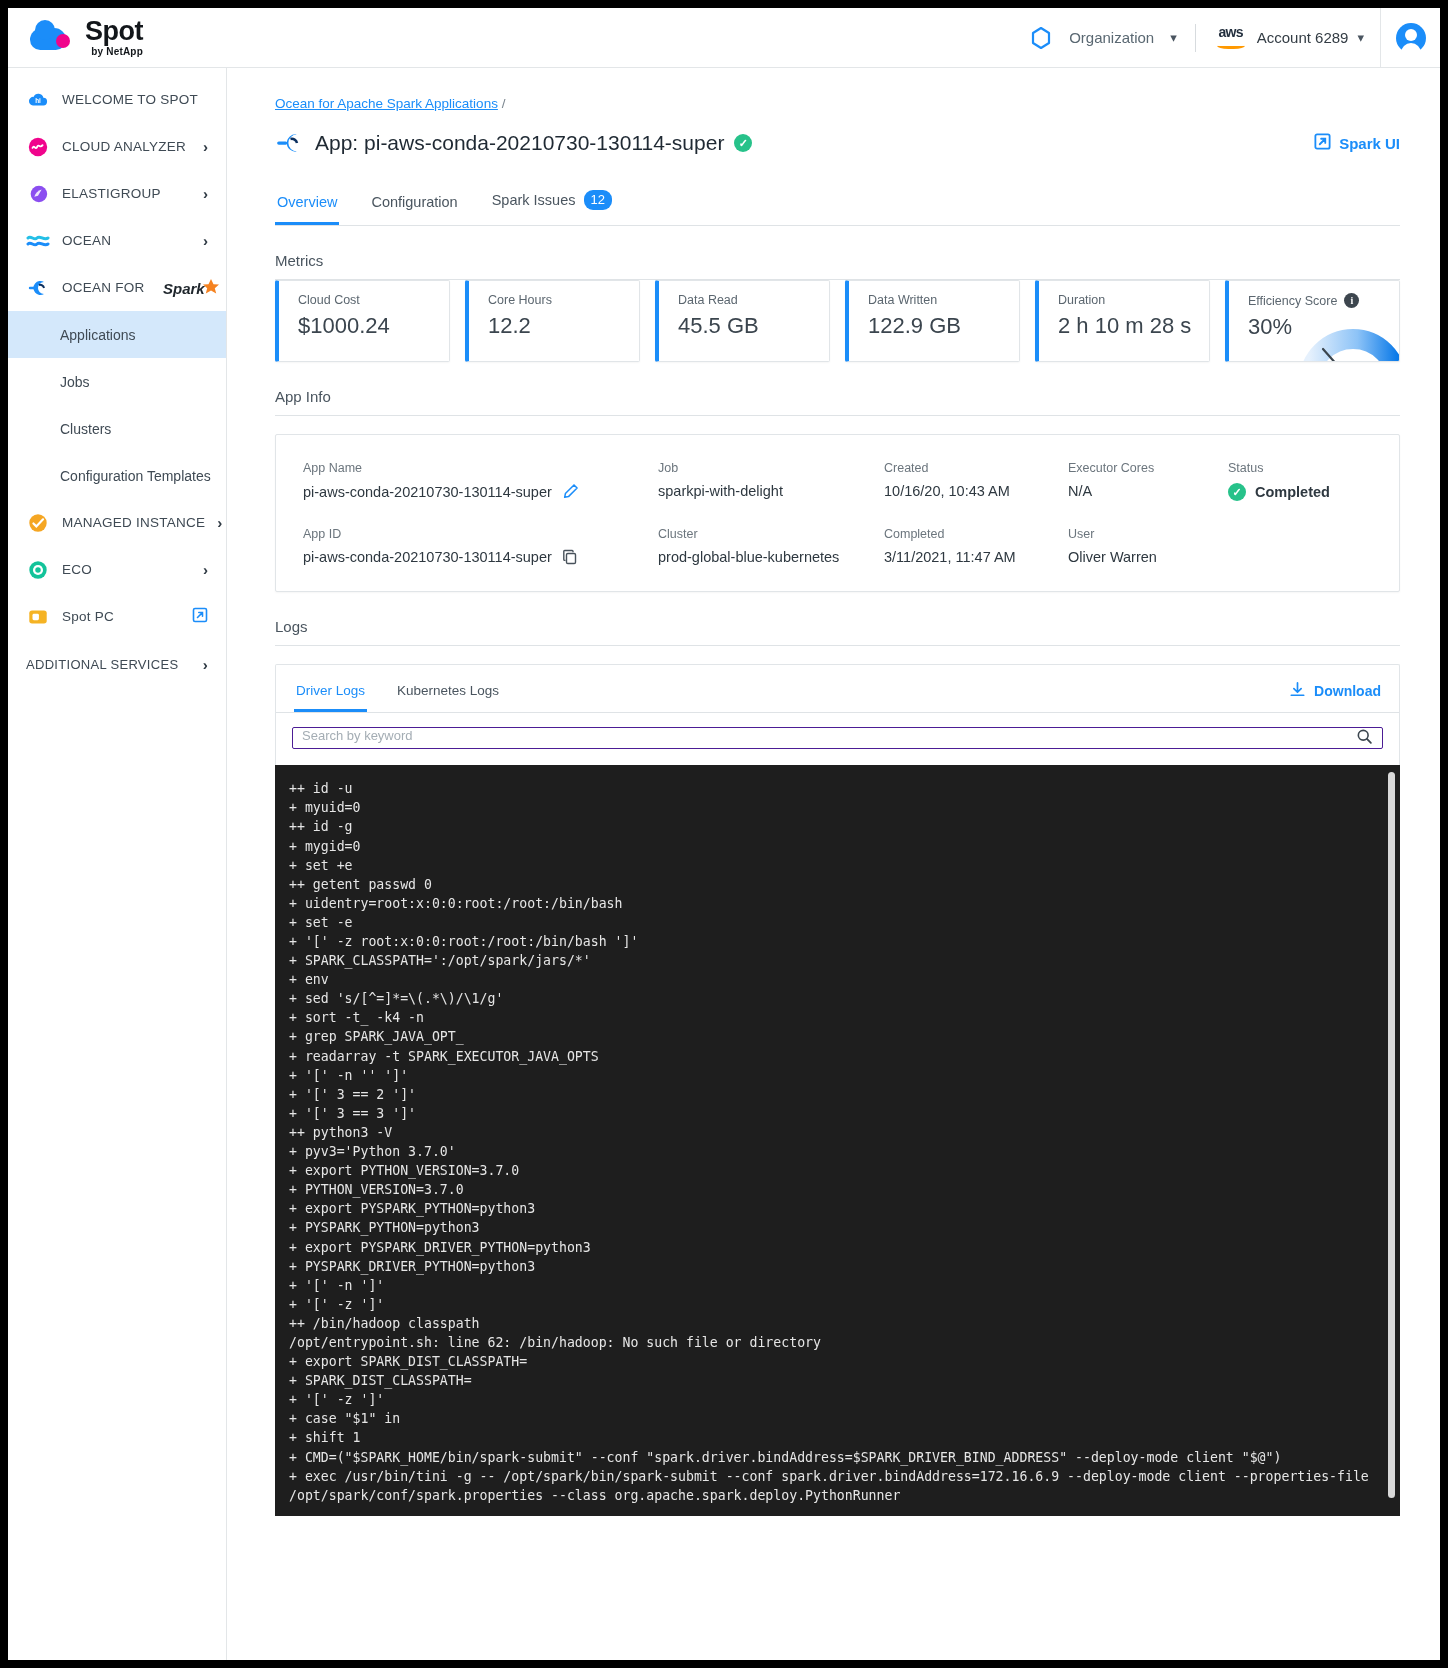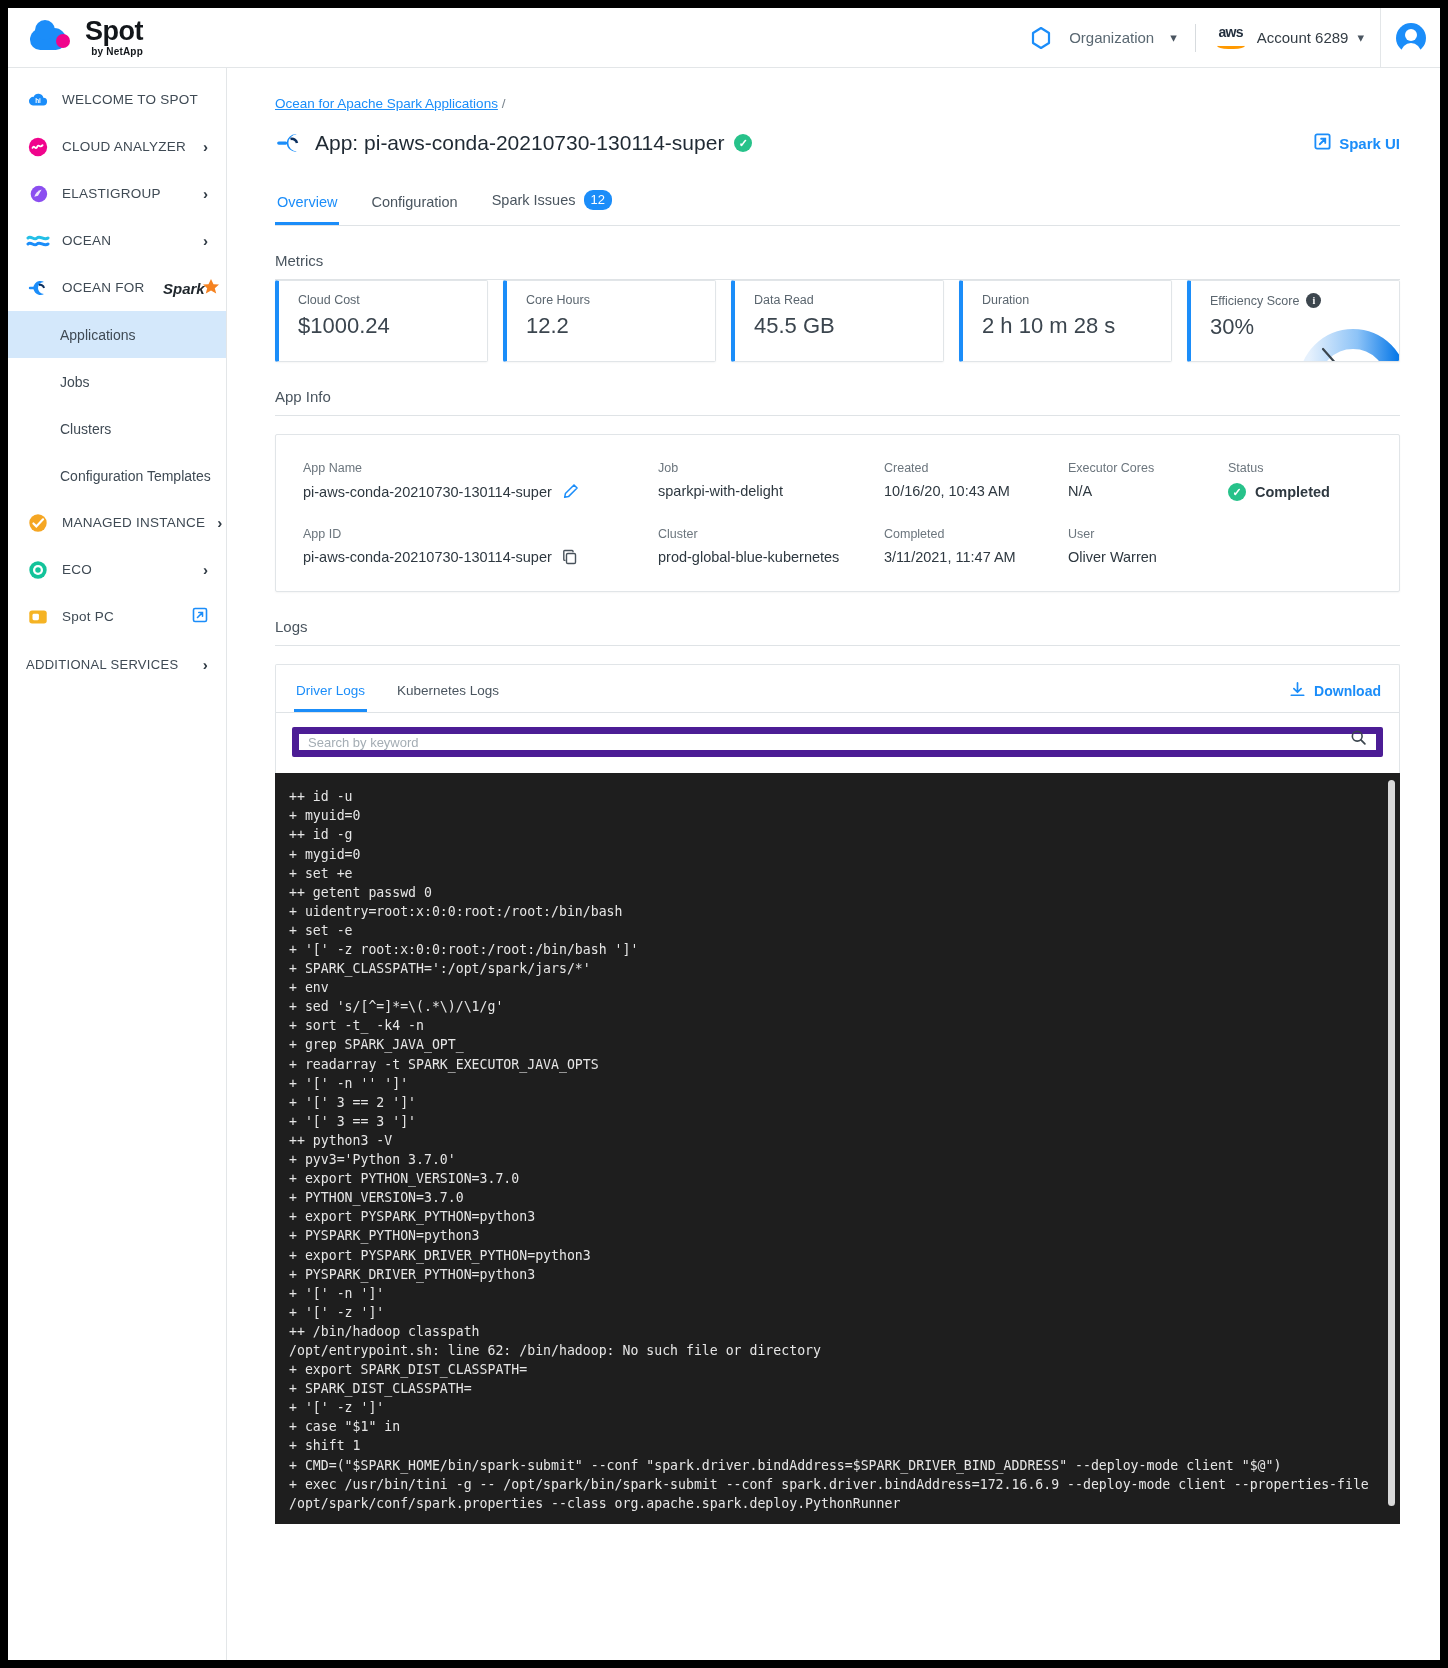--- a/index.html
+++ b/index.html
@@ -211,22 +211,22 @@
     cursor: pointer; border-bottom: 3px solid transparent;
   }
   .log-tab.active { color: #1b8df9; border-bottom-color: #1b8df9; }
   .download-btn {
     margin-left: auto; display: flex; align-items: center; gap: 8px;
     color: #1b8df9; font-size: 14px; font-weight: 700; cursor: pointer;
     padding-bottom: 11px; padding-top: 16px;
   }
   .search-wrap { padding: 14px 16px 16px; }
   .search-box {
-    height: 30px; border: 7px solid #4c1d95; border-radius: 2px;
-    display: flex; align-items: flex-end; padding: 0 9px;
+    height: 22px; border: 1px solid #4c1d95; border-radius: 2px;
+    display: flex; align-items: flex-start; padding: 0 9px;
   }
   .search-input {
     flex: 1; border: none; outline: none;
     font-size: 13px; color: #2e3840;
     font-family: "Liberation Sans", sans-serif;
   }
   .search-input::placeholder { color: #a4adb4; }
   .search-icon { color: #4d5season; }
 
   .console {
@@ -457,20 +457,24 @@
           <div class="metric-label">Cloud Cost</div>
           <div class="metric-value">$1000.24</div>
         </div>
         <div class="metric-card">
           <div class="metric-label">Core Hours</div>
           <div class="metric-value">12.2</div>
         </div>
         <div class="metric-card">
           <div class="metric-label">Data Read</div>
           <div class="metric-value">45.5 GB</div>
+        </div>
+        <div class="metric-card">
+          <div class="metric-label">Data Written</div>
+          <div class="metric-value">122.9 GB</div>
         </div>
         <div class="metric-card">
           <div class="metric-label">Duration</div>
           <div class="metric-value">2 h 10 m 28 s</div>
         </div>
         <div class="metric-card">
           <div class="metric-label">
             <span>Efficiency Score</span>
             <span class="info-i">i</span>
           </div>

